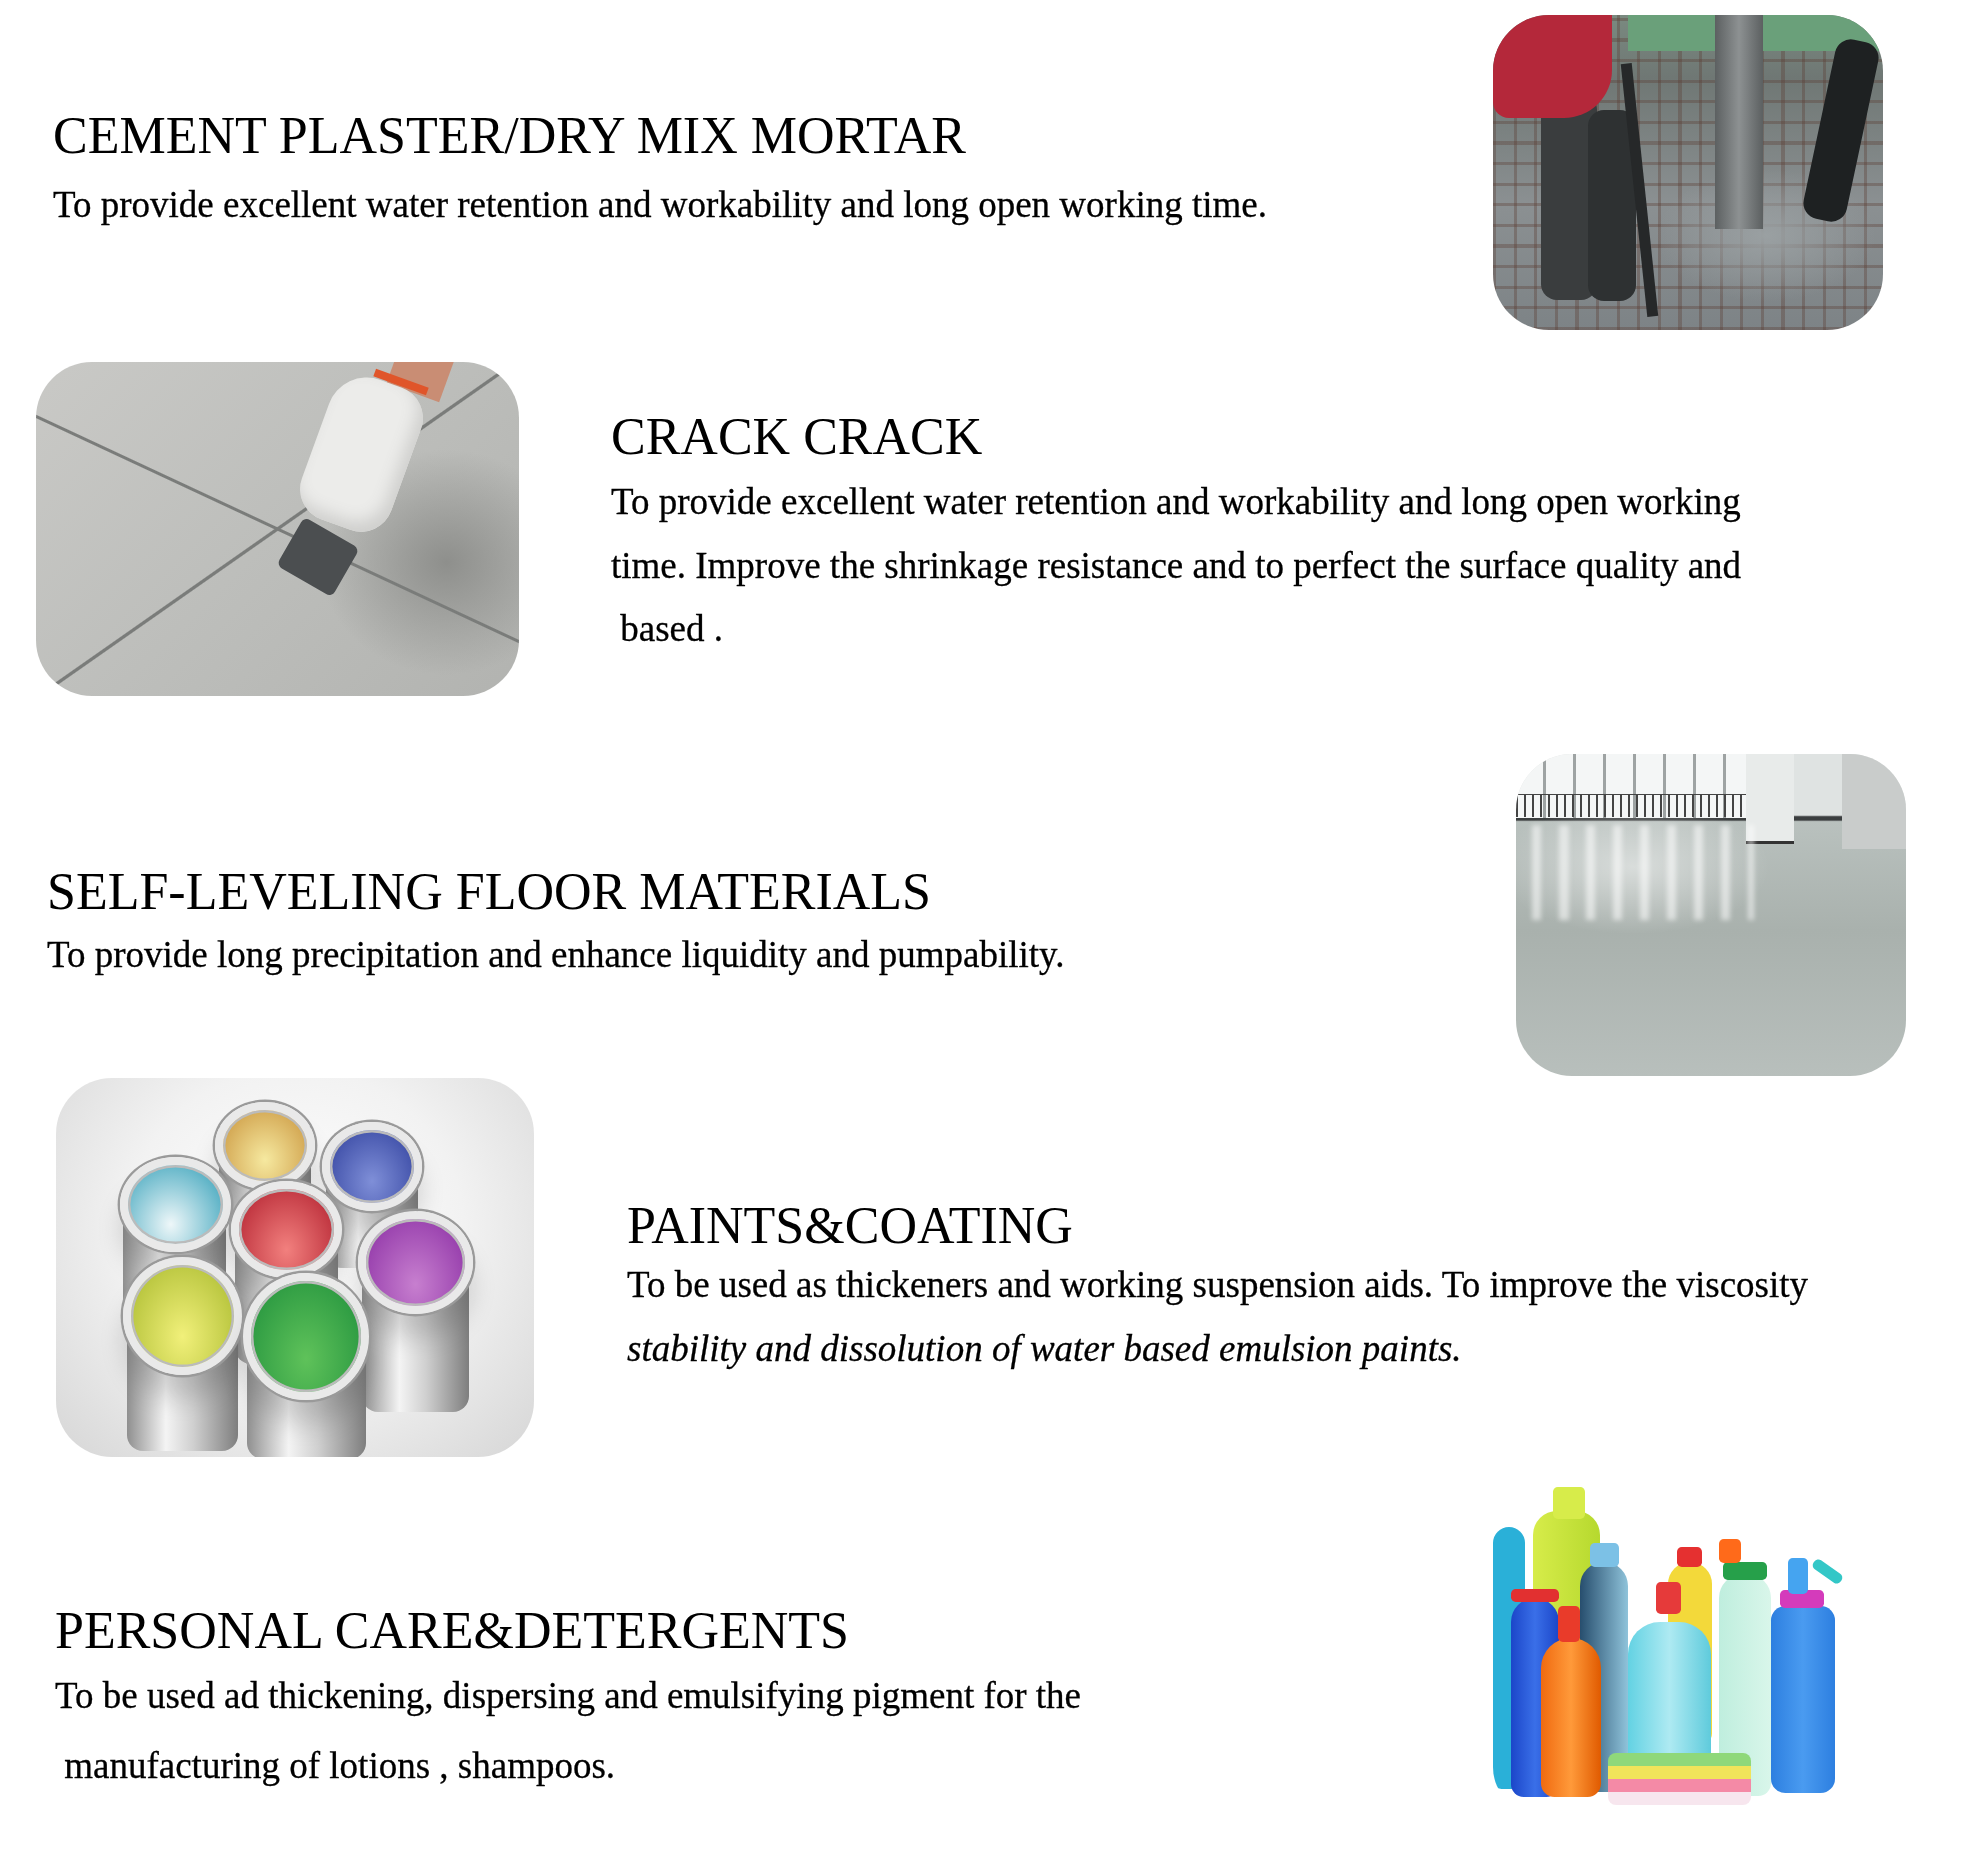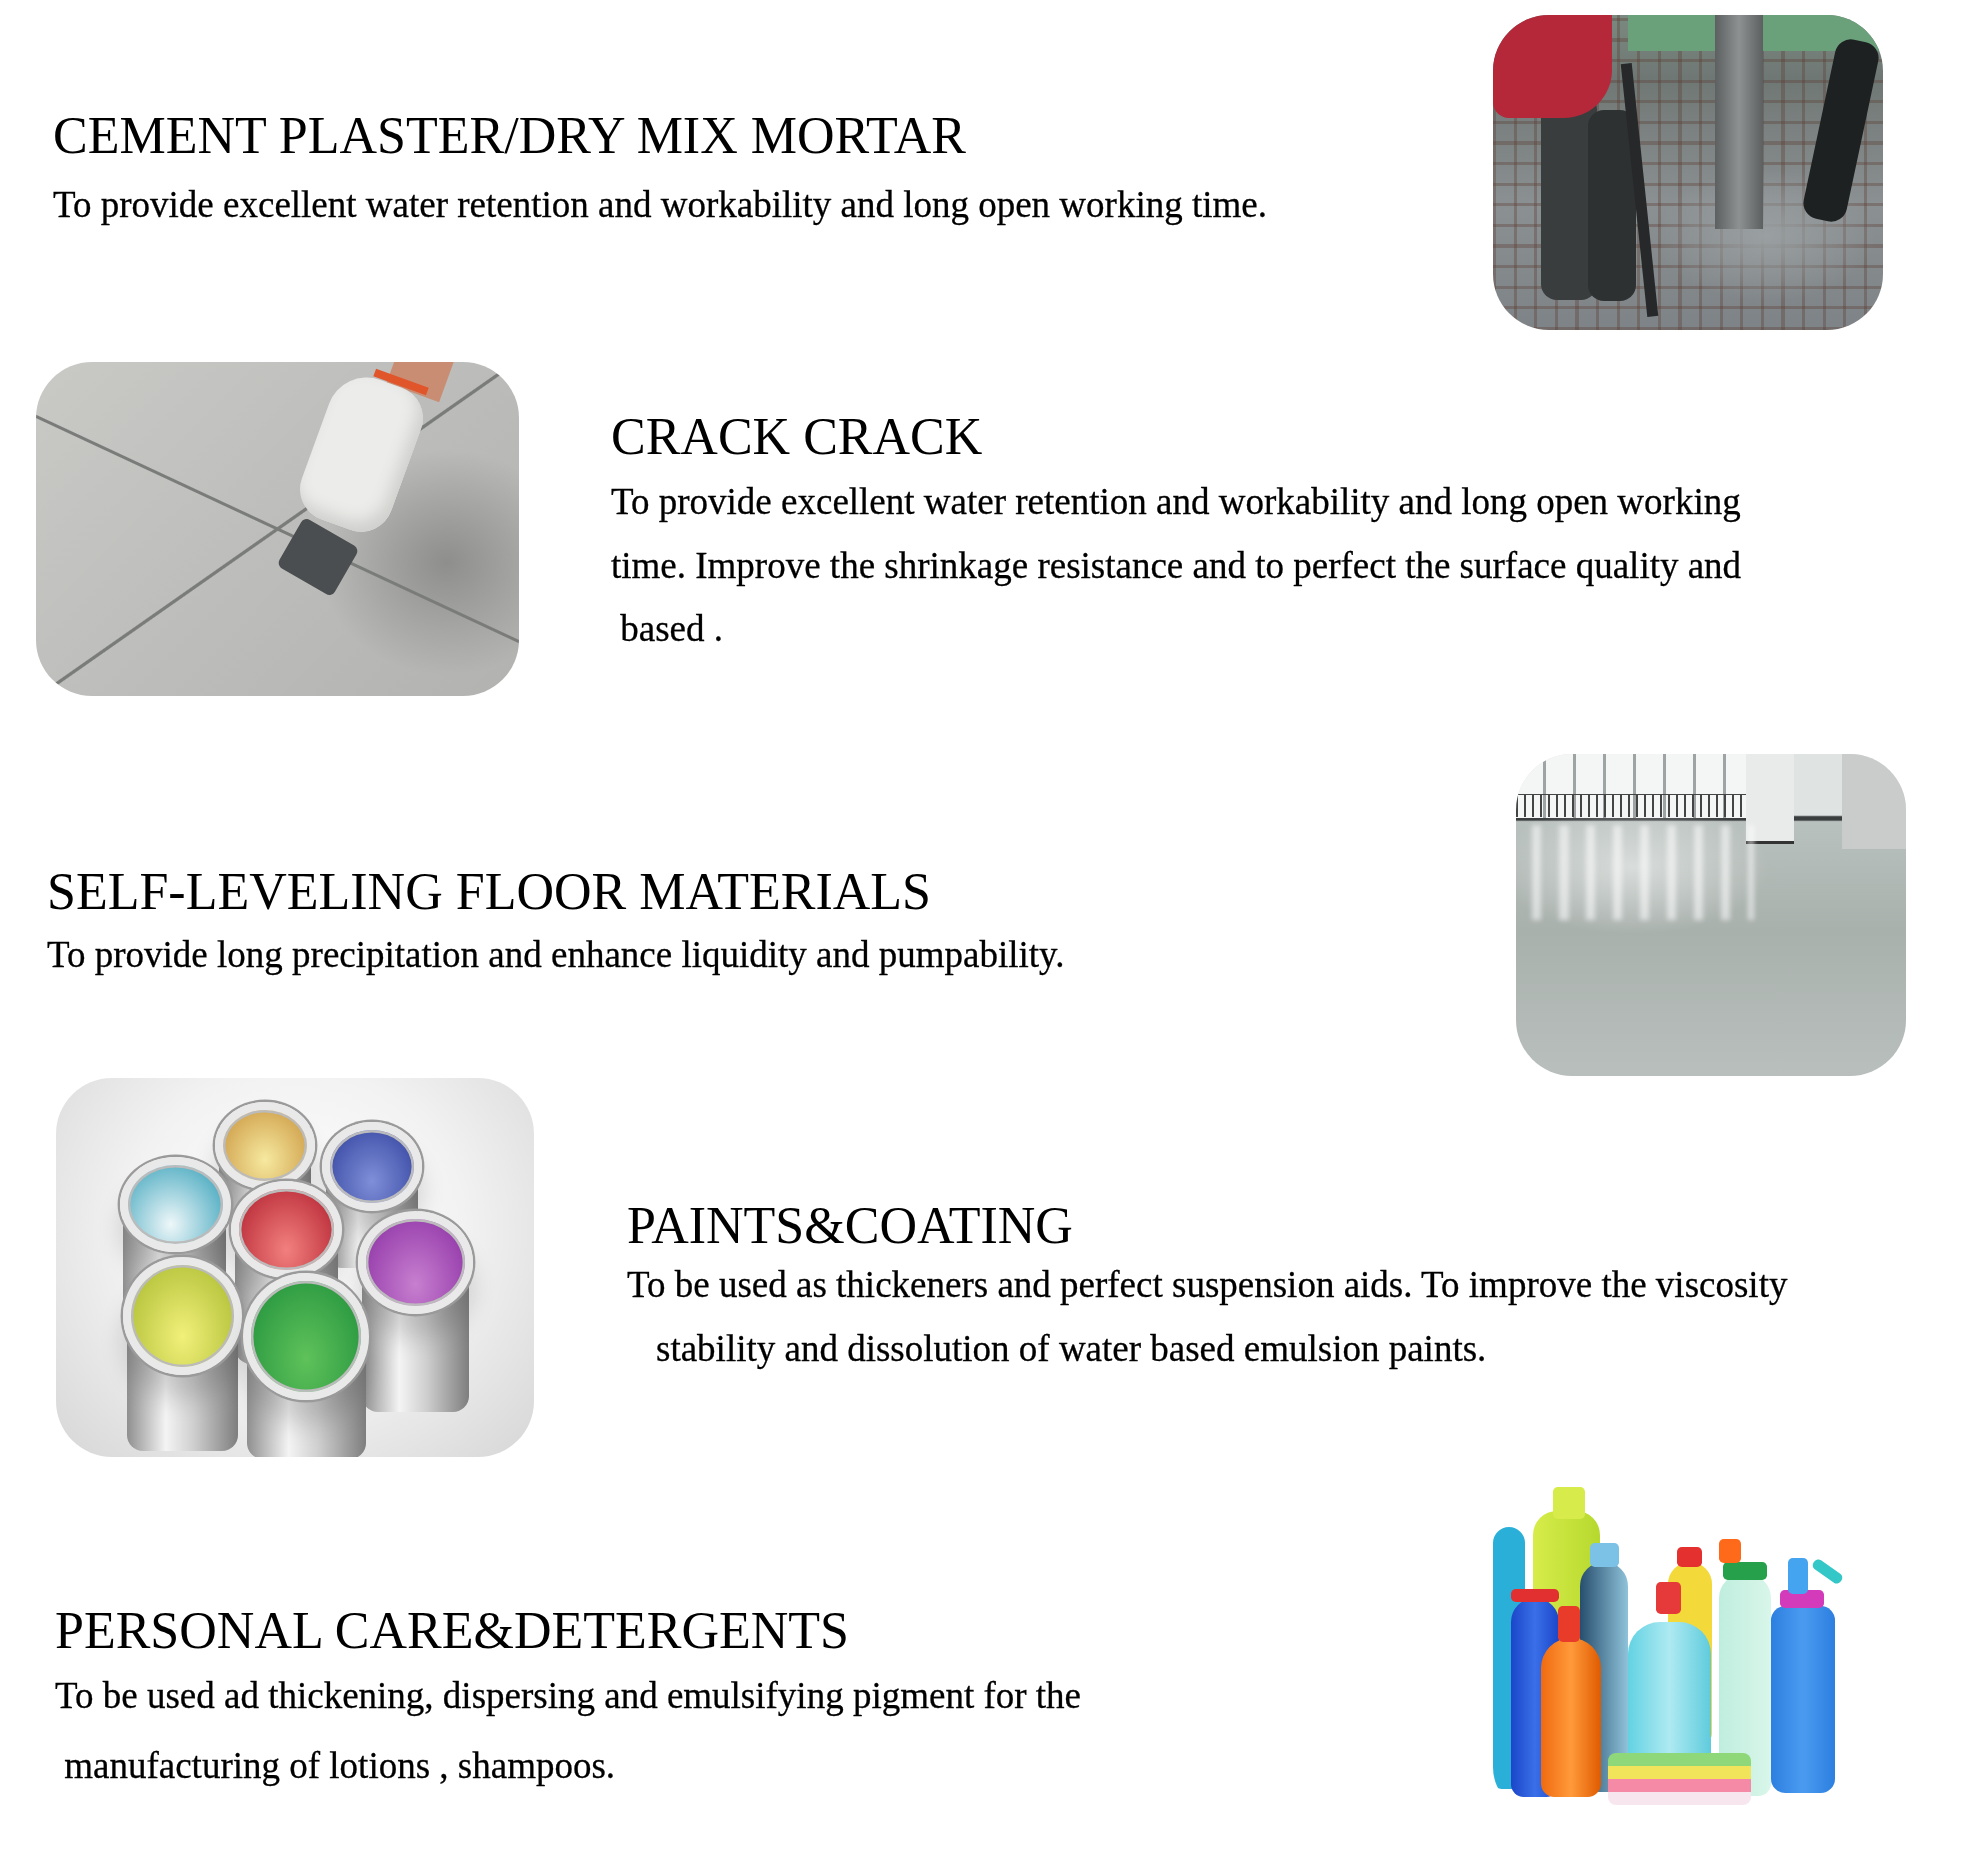--- a/index.html
+++ b/index.html
@@ -115,22 +115,22 @@
     <div class="can-body" style="left:179px; top:143px; width:103px; height:143px;"></div>
     <div class="can" style="left:175px; top:103px; width:95px; height:81px; background:radial-gradient(ellipse at 50% 75%, #f2807e, #b01d2c);"></div>
     <div class="can-body" style="left:306px; top:183px; width:107px; height:151px;"></div>
     <div class="can" style="left:302px; top:133px; width:99px; height:87px; background:radial-gradient(ellipse at 50% 75%, #c77fcf, #8a2da3);"></div>
     <div class="can-body" style="left:71px; top:238px; width:111px; height:135px;"></div>
     <div class="can" style="left:67px; top:179px; width:103px; height:102px; background:radial-gradient(ellipse at 50% 70%, #f1f07a, #a7b82c);"></div>
     <div class="can-body" style="left:191px; top:262px; width:119px; height:119px;"></div>
     <div class="can" style="left:187px; top:195px; width:110px; height:111px; background:radial-gradient(ellipse at 50% 70%, #5fc25a, #1e8f3b);"></div>
   </div>
   <div class="heading" style="left:627px; top:1200px;">PAINTS&amp;COATING</div>
-  <div class="desc" style="left:627px; top:1253px;">To be used as thickeners and perfect suspension aids. To improve the viscosity</div>
-  <div class="desc" style="left:656px; top:1317px;">stability and dissolution of water based emulsion paints.</div>
+  <div class="desc" style="left:627px; top:1253px;">To be used as thickeners and working suspension aids. To improve the viscosity</div>
+  <div class="desc" style="left:627px; top:1317px;font-style:italic;">stability and dissolution of water based emulsion paints.</div>
 </div>
 
 <div>
   <div class="heading" style="left:55px; top:1605px;">PERSONAL CARE&amp;DETERGENTS</div>
   <div class="desc" style="left:55px; top:1664px;">To be used ad thickening, dispersing and emulsifying pigment for the</div>
   <div class="desc" style="left:55px; top:1734px; white-space:pre;"> manufacturing of lotions , shampoos.</div>
   <div class="photo p-bottles">
     <div class="bottle" style="left:0; top:40px; width:32px; height:262px; background:#2ab0d8;"></div>
     <div class="bottle" style="left:40px; top:24px; width:67px; height:278px; background:linear-gradient(90deg,#d7ec4a,#b6d92e);"></div>
     <div class="cap" style="left:60px; top:0; width:32px; height:32px; background:#d7ec4a;"></div>

